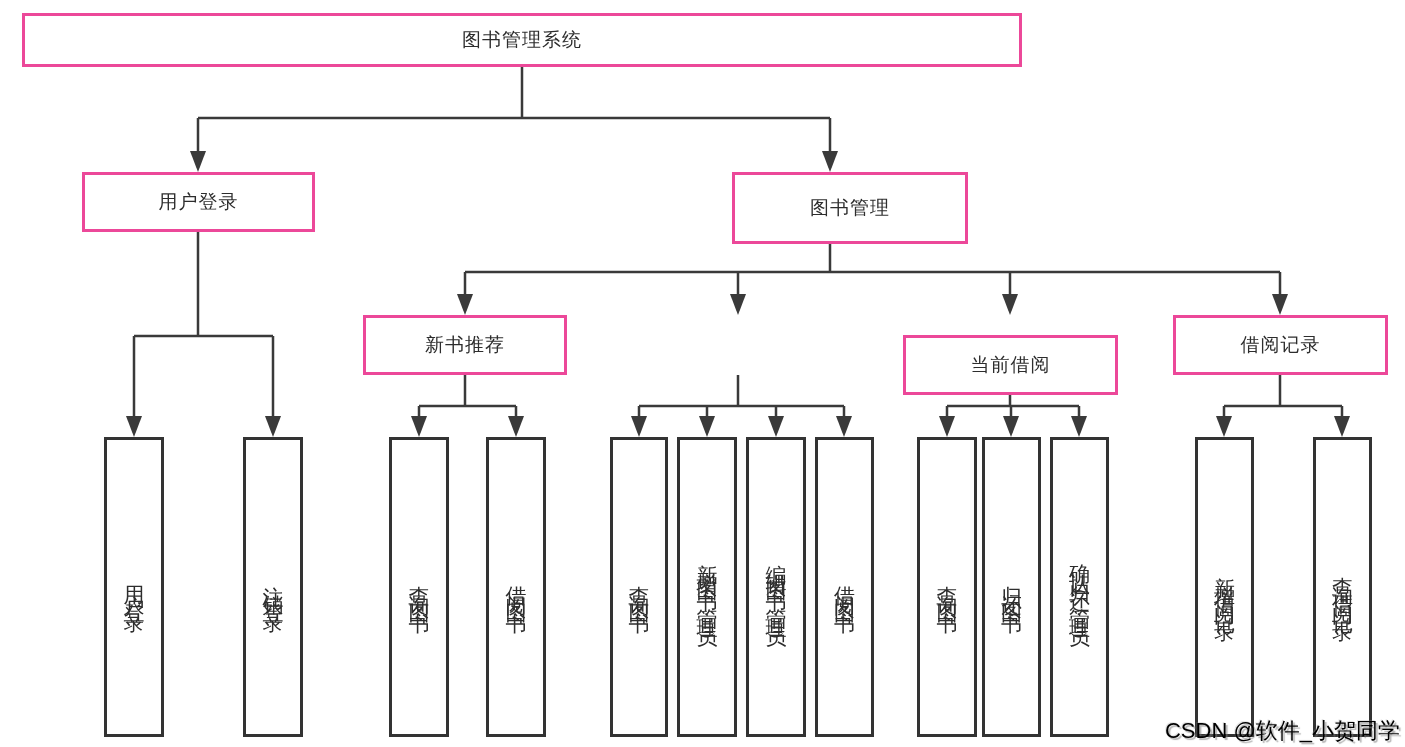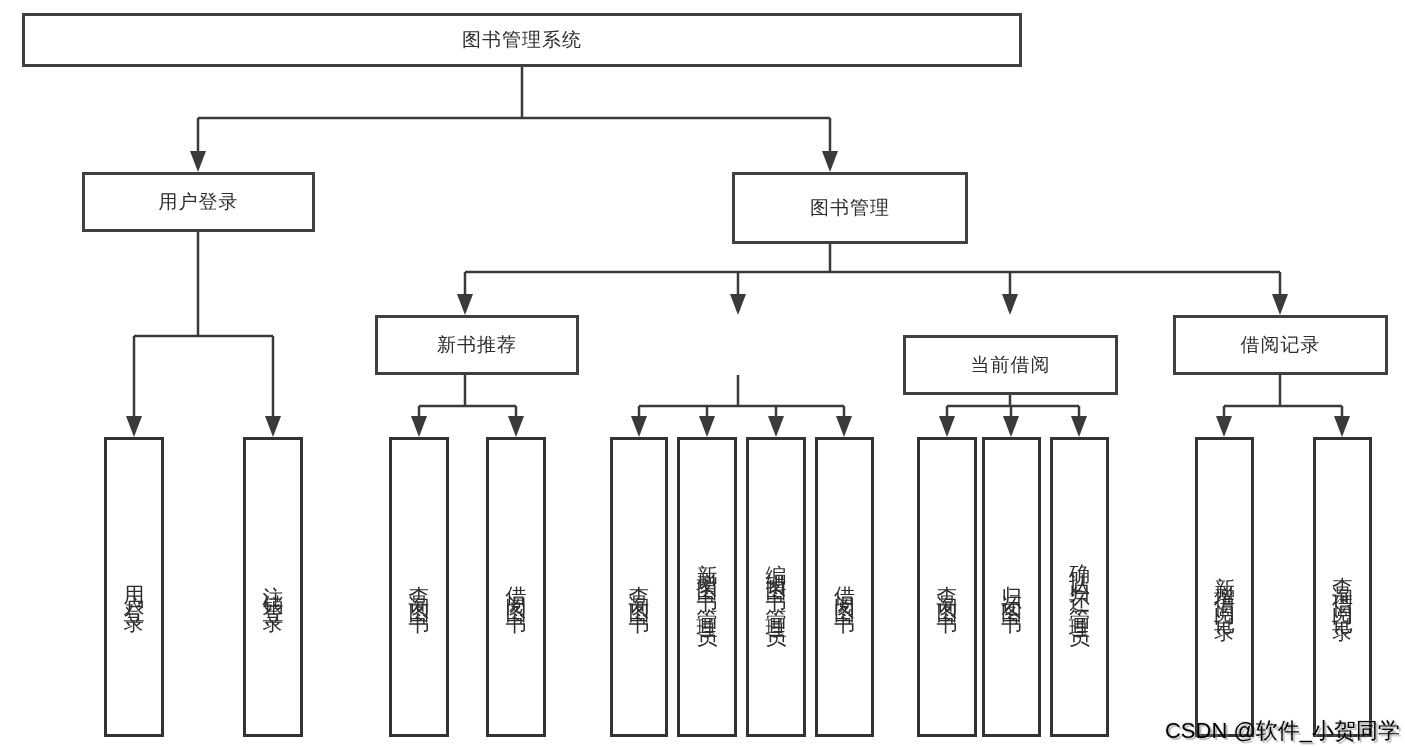--- a/index.html
+++ b/index.html
@@ -17,21 +17,21 @@
   }
   .connectors {
     position: absolute;
     left: 0;
     top: 0;
     z-index: 1;
   }
   .hbox {
     position: absolute;
     box-sizing: border-box;
-    border: 3px solid #404040;
+    border: 3px solid #ec4899;
     background: #ffffff;
     display: flex;
     align-items: center;
     justify-content: center;
     z-index: 2;
   }
   .hbox span {
     font-size: 19px;
     color: #2d2d2d;
     letter-spacing: 1px;
@@ -117,21 +117,21 @@
     <span>图书管理系统</span>
   </div>
 
   <div class="hbox" style="left:82px; top:172px; width:233px; height:60px;">
     <span>用户登录</span>
   </div>
   <div class="hbox" style="left:732px; top:172px; width:236px; height:72px;">
     <span>图书管理</span>
   </div>
 
-  <div class="hbox" style="left:375px; top:315px; width:204px; height:60px;">
+  <div class="hbox" style="left:363px; top:315px; width:204px; height:60px;">
     <span>新书推荐</span>
   </div>
   <div class="hbox" style="left:903px; top:315px; width:215px; height:60px;margin-top:20px;">
     <span>当前借阅</span>
   </div>
   <div class="hbox" style="left:1173px; top:315px; width:215px; height:60px;">
     <span>借阅记录</span>
   </div>
 
   <div class="vbox" style="left:104px; width:60px;">

